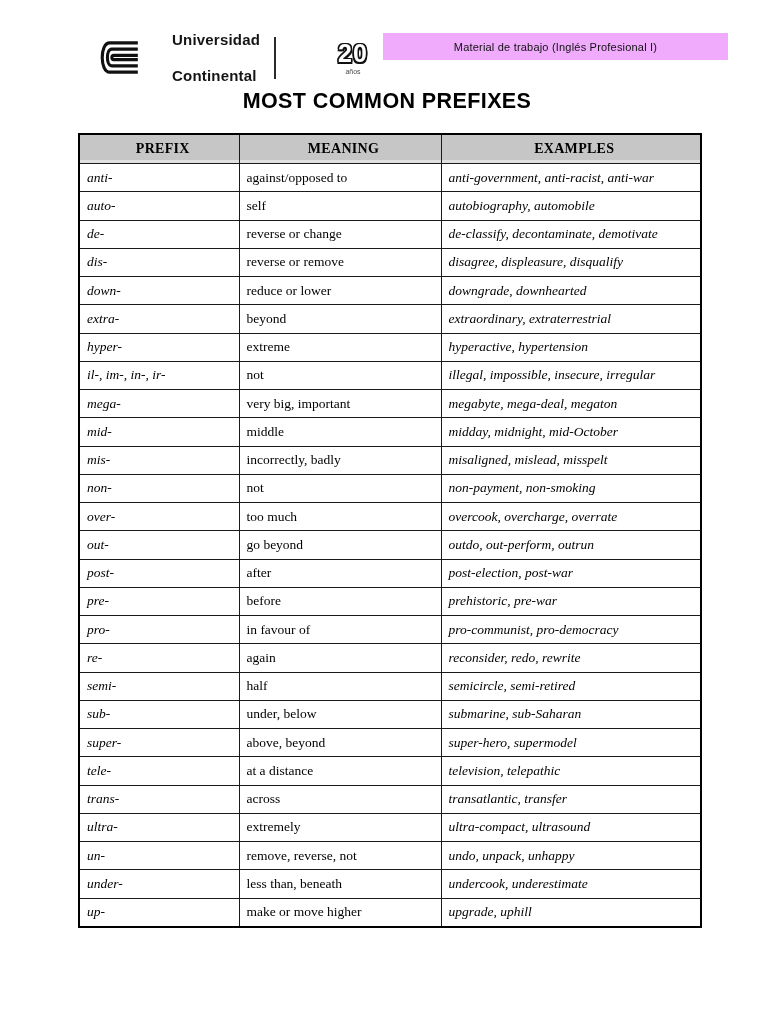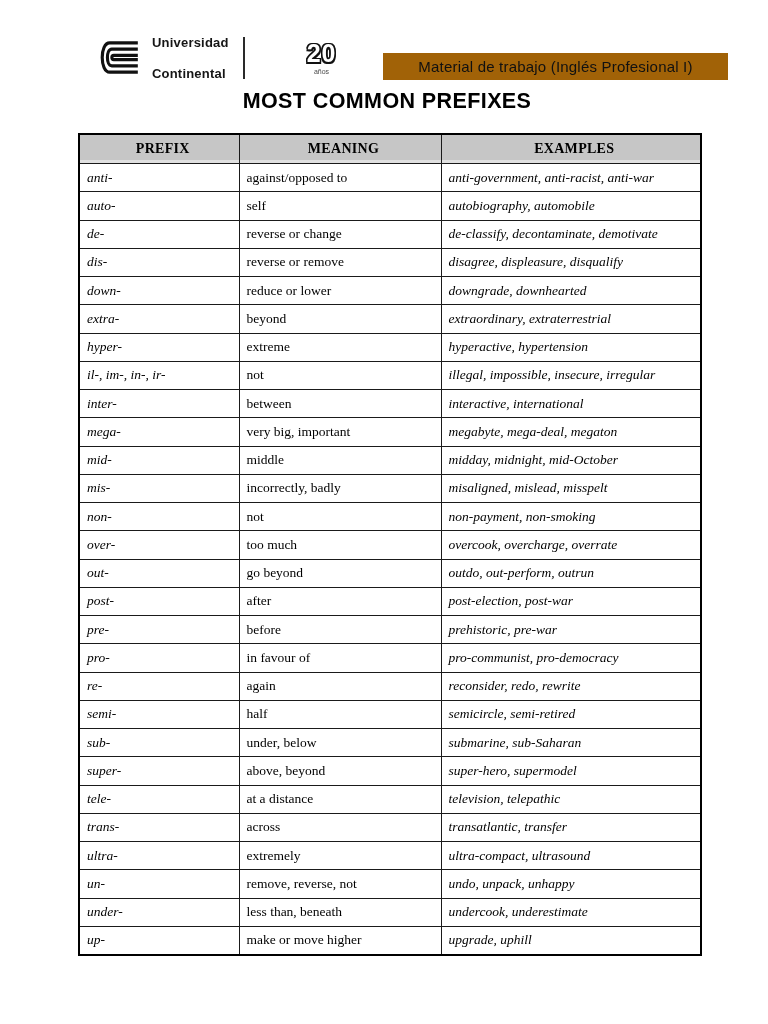--- a/index.html
+++ b/index.html
@@ -23,25 +23,26 @@
     left: 94px;
     display: flex;
     align-items: center;
     gap: 10px;
     height: 48px;
   }
   .logo-c { width: 48px; height: 38px; display: block; }
   .brand-text {
     font-family: "Liberation Sans", sans-serif;
     font-weight: 700;
-    font-size: 13px;
+    font-size: 15px;
     line-height: 1.18;
     color: #151515;
     letter-spacing: 0.2px;
     white-space: pre-line;
+    margin-left: 20px;
   }
   .vdiv {
     width: 2px;
     height: 42px;
     background: #2a2a2a;
     margin: 0 4px;
   }
   .anniv {
     text-align: center;
     font-family: "Liberation Sans", sans-serif;
@@ -62,29 +63,28 @@
     font-size: 7px;
     color: #4a4a4a;
     margin-top: 2px;
   }
   .banner {
     position: absolute;
     top: 33px;
     left: 383px;
     width: 345px;
     height: 27px;
-    background: #a16207;
+    background: #f0abfc;
     display: flex;
     align-items: center;
     justify-content: center;
     font-family: "Liberation Sans", sans-serif;
-    font-size: 15px;
+    font-size: 11px;
     color: #111;
     letter-spacing: 0.2px;
-    margin-top: 20px;
   }
 
   
   .title {
     position: absolute;
     top: 86px;
     left: 0;
     width: 100%;
     text-align: center;
     font-family: "Liberation Sans", sans-serif;
@@ -209,25 +209,20 @@
     <td class="c-meaning">extreme</td>
     <td class="c-examples">hyperactive, hypertension</td>
   </tr>
 
   <tr>
     <td class="c-prefix">il-, im-, in-, ir-</td>
     <td class="c-meaning">not</td>
     <td class="c-examples">illegal, impossible, insecure, irregular</td>
   </tr>
 
-  <tr>
-    <td class="c-prefix">inter-</td>
-    <td class="c-meaning">between</td>
-    <td class="c-examples">interactive, international</td>
-  </tr>
 
   <tr>
     <td class="c-prefix">mega-</td>
     <td class="c-meaning">very big, important</td>
     <td class="c-examples">megabyte, mega-deal, megaton</td>
   </tr>
 
   <tr>
     <td class="c-prefix">mid-</td>
     <td class="c-meaning">middle</td>

